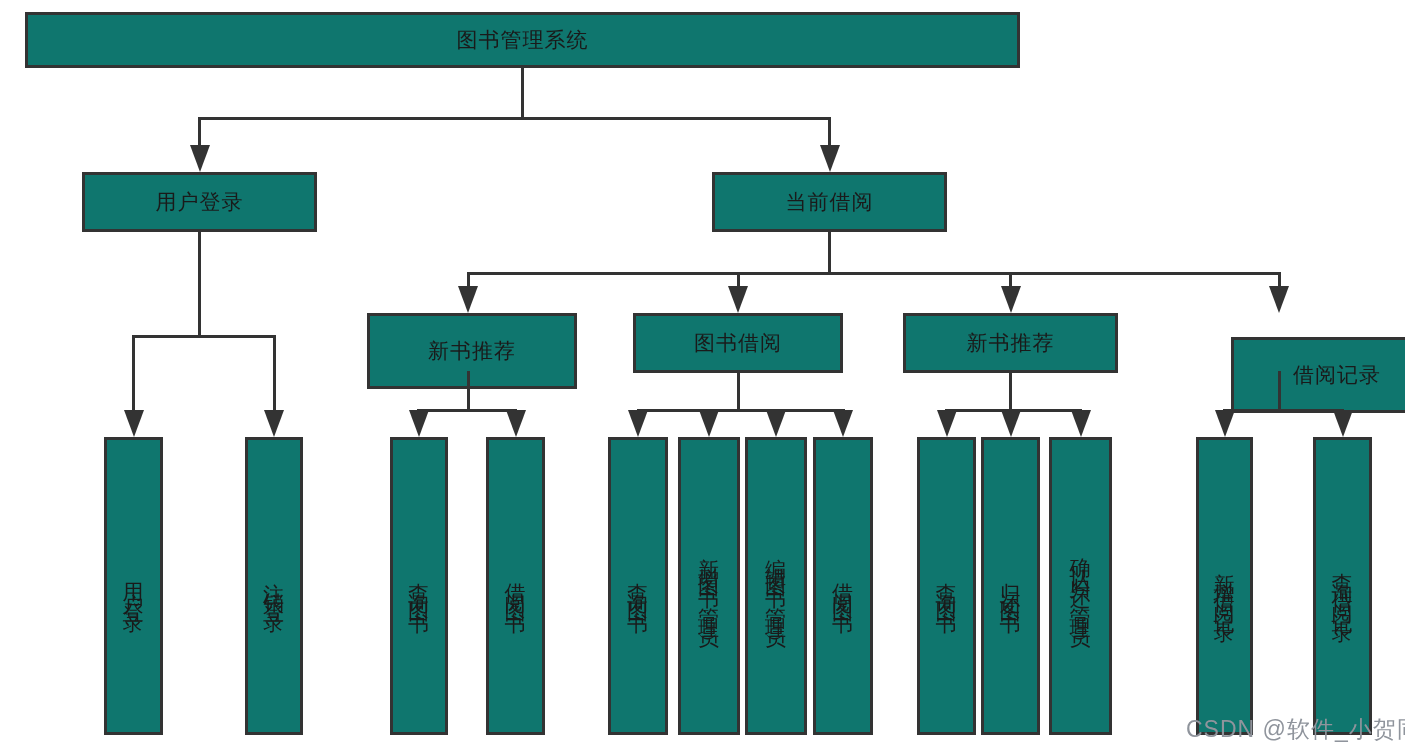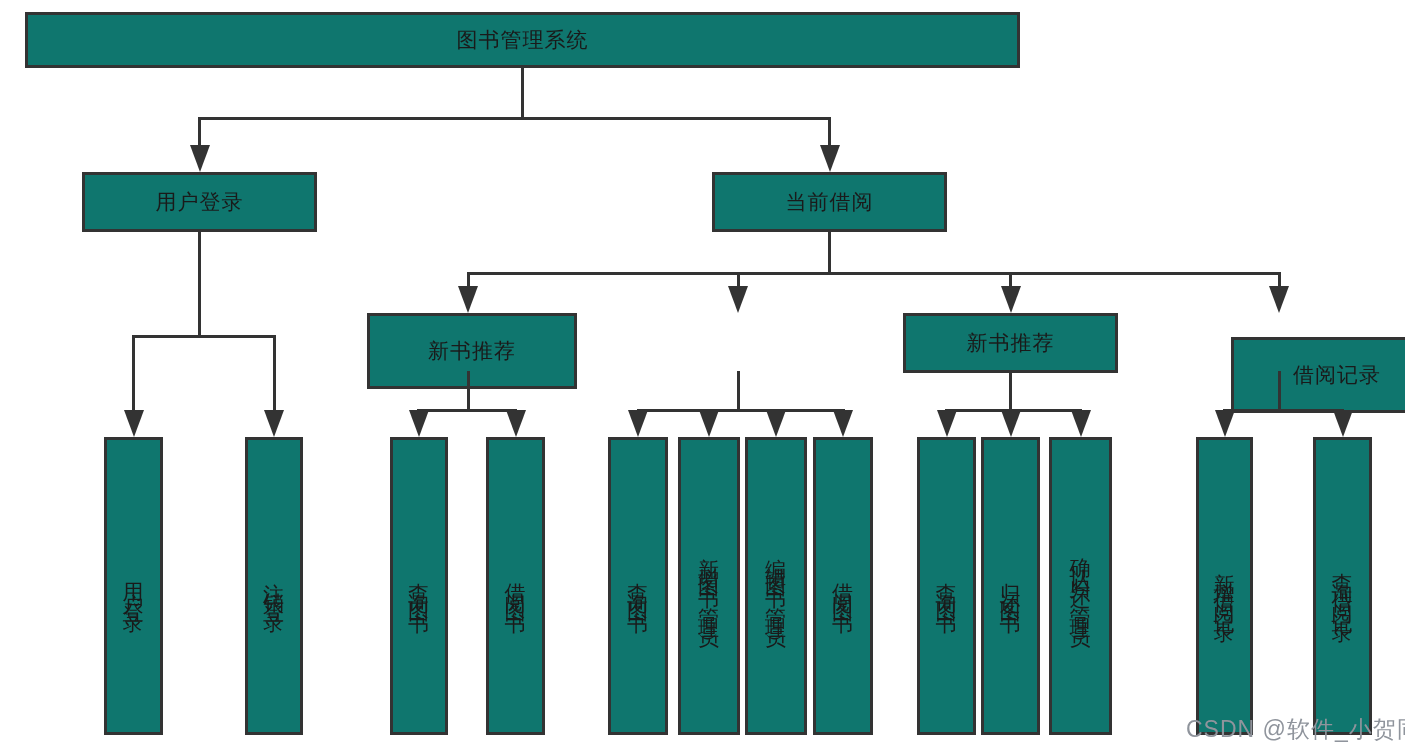--- a/index.html
+++ b/index.html
@@ -51,20 +51,23 @@
   <div class="arrow" style="left:458px;top:286px;"></div>
   <div class="vline" style="left:736.5px;top:272px;height:18px;"></div>
   <div class="arrow" style="left:728px;top:286px;"></div>
   <div class="vline" style="left:1009px;top:272px;height:18px;"></div>
   <div class="arrow" style="left:1000.5px;top:286px;"></div>
   <div class="vline" style="left:1277.5px;top:272px;height:18px;"></div>
   <div class="arrow" style="left:1269px;top:286px;"></div>
 
   <div class="box" style="left:367px;top:313px;width:210px;height:76px;text-align:right;">
     <span>新书推荐</span>
+  </div>
+  <div class="box" style="left:633px;top:313px;width:210px;height:60px;">
+    <span>图书借阅</span>
   </div>
   <div class="box" style="left:903px;top:313px;width:215px;height:60px;">
     <span>新书推荐</span>
   </div>
   <div class="box" style="left:1231px;top:313px;width:212px;height:76px;margin-top:24px;">
     <span>借阅记录</span>
   </div>
 
   <div class="vline" style="left:466.5px;top:371px;height:41px;"></div>
   <div class="hline" style="left:417px;top:409px;width:100px;"></div>

